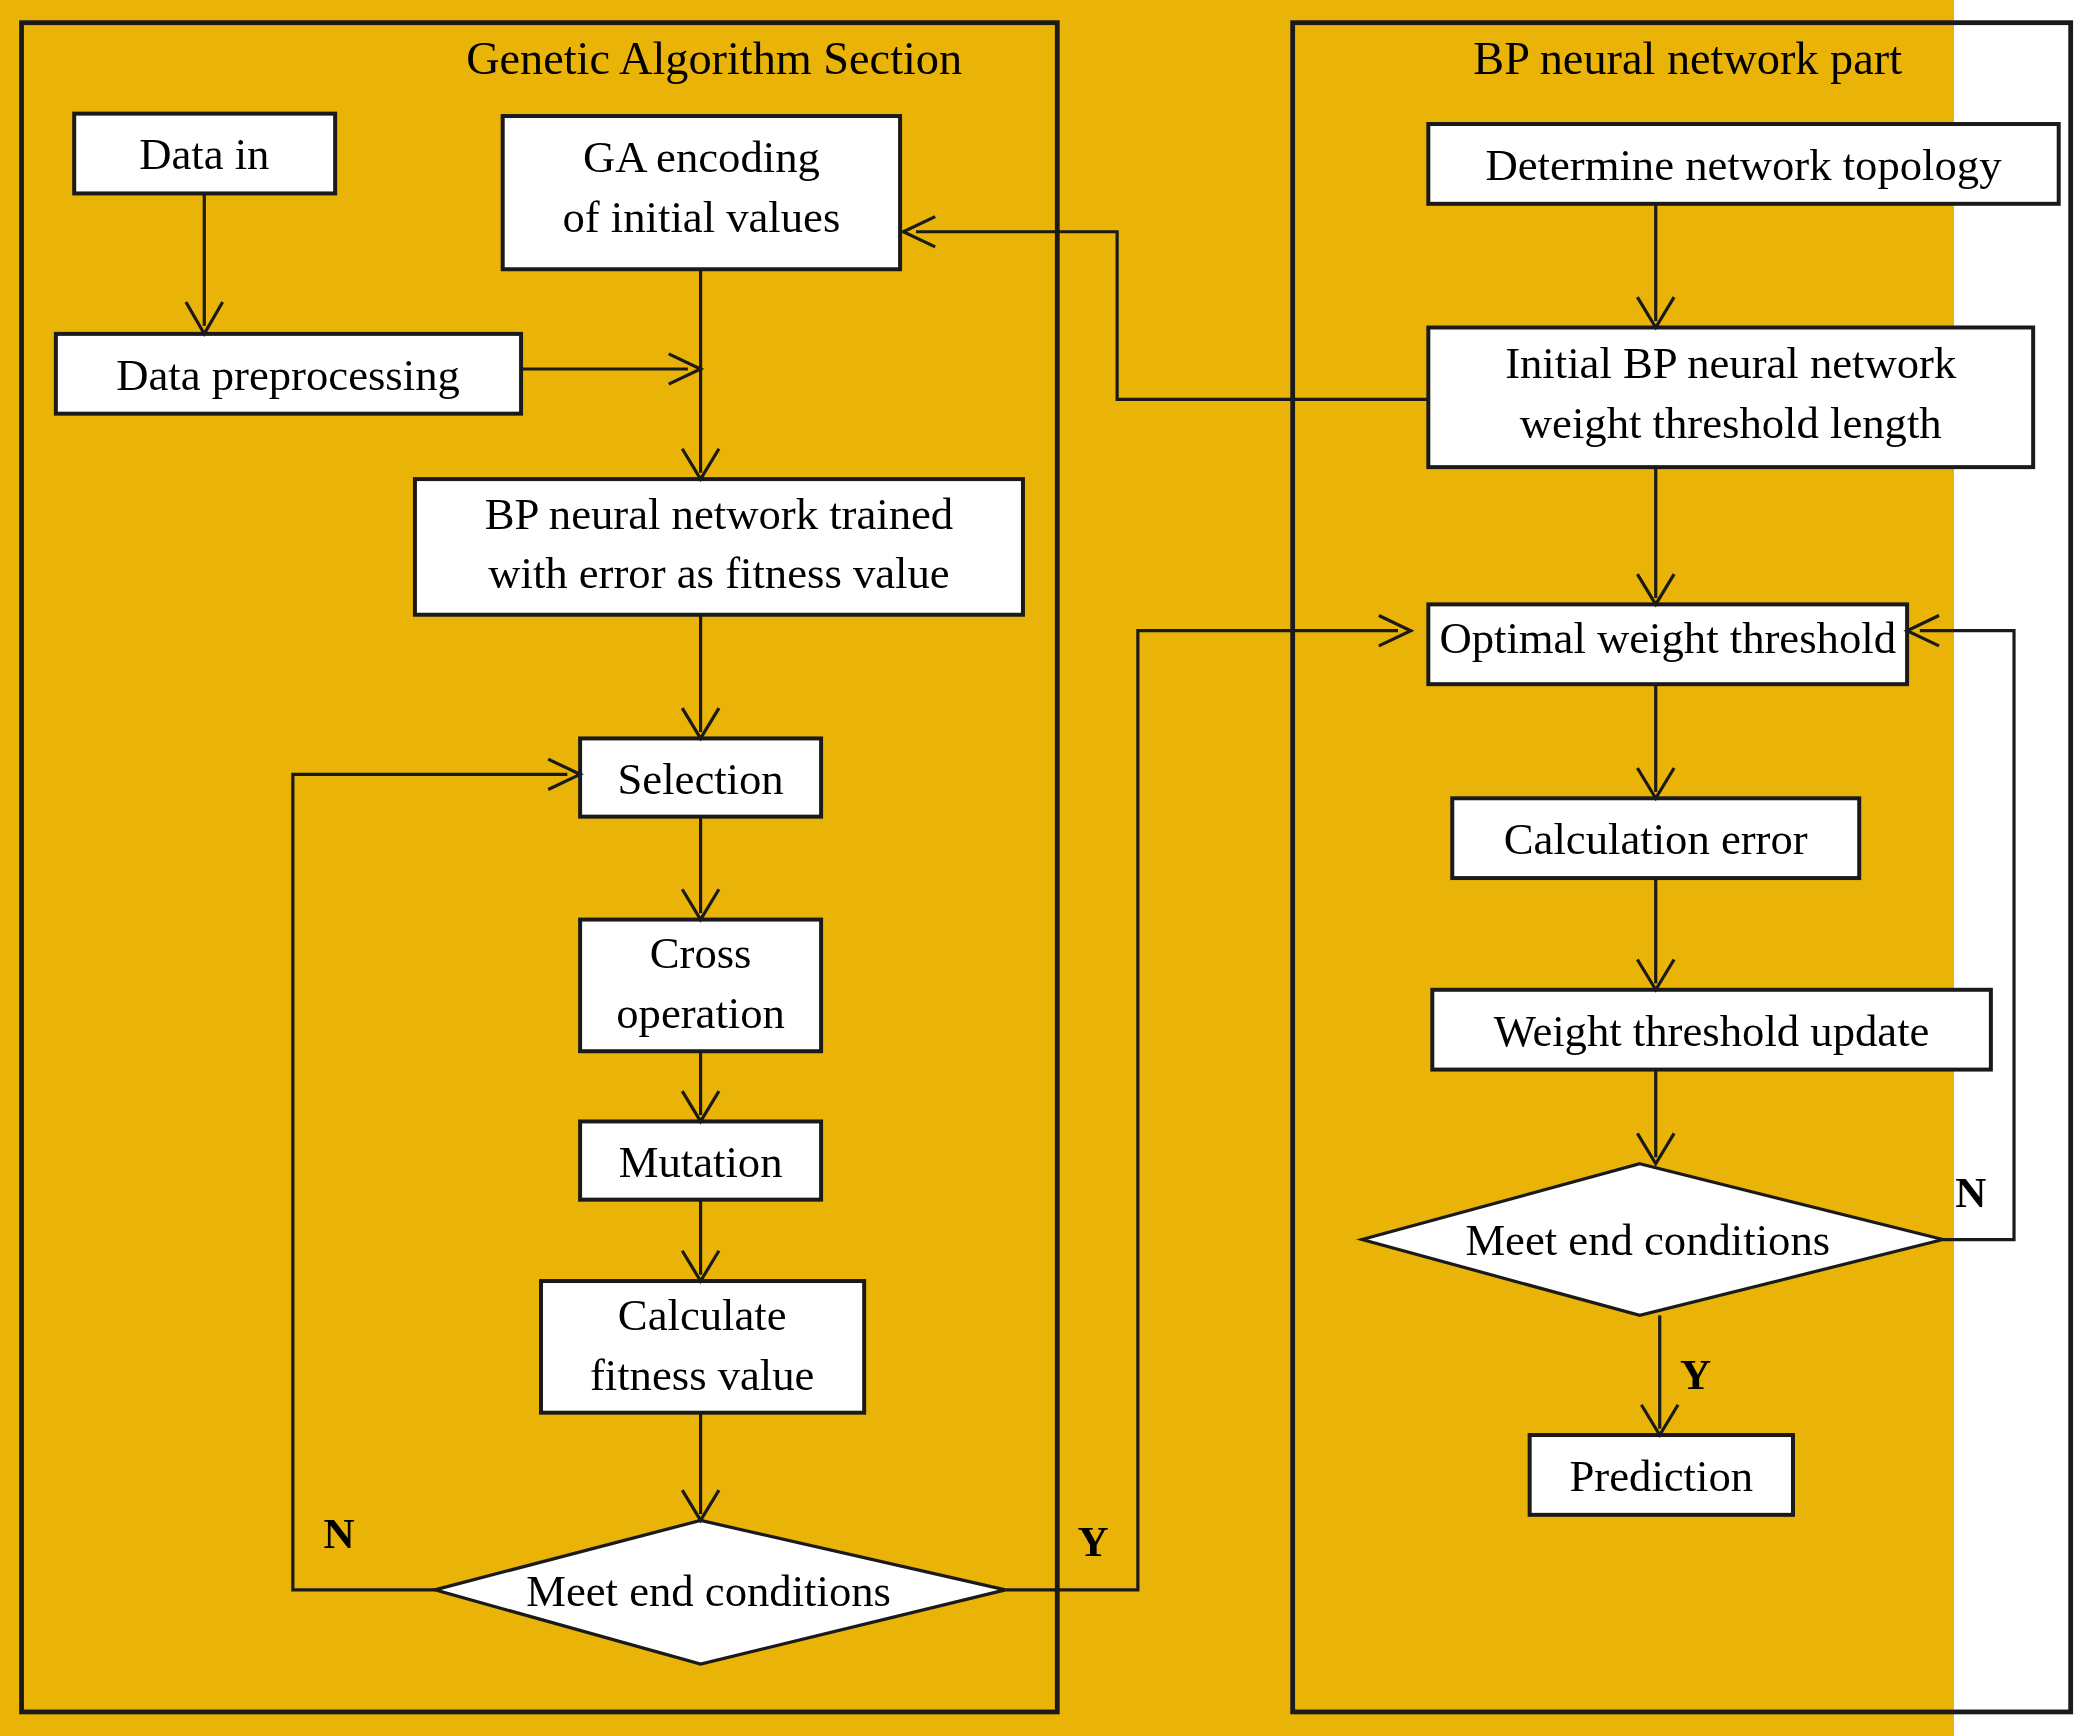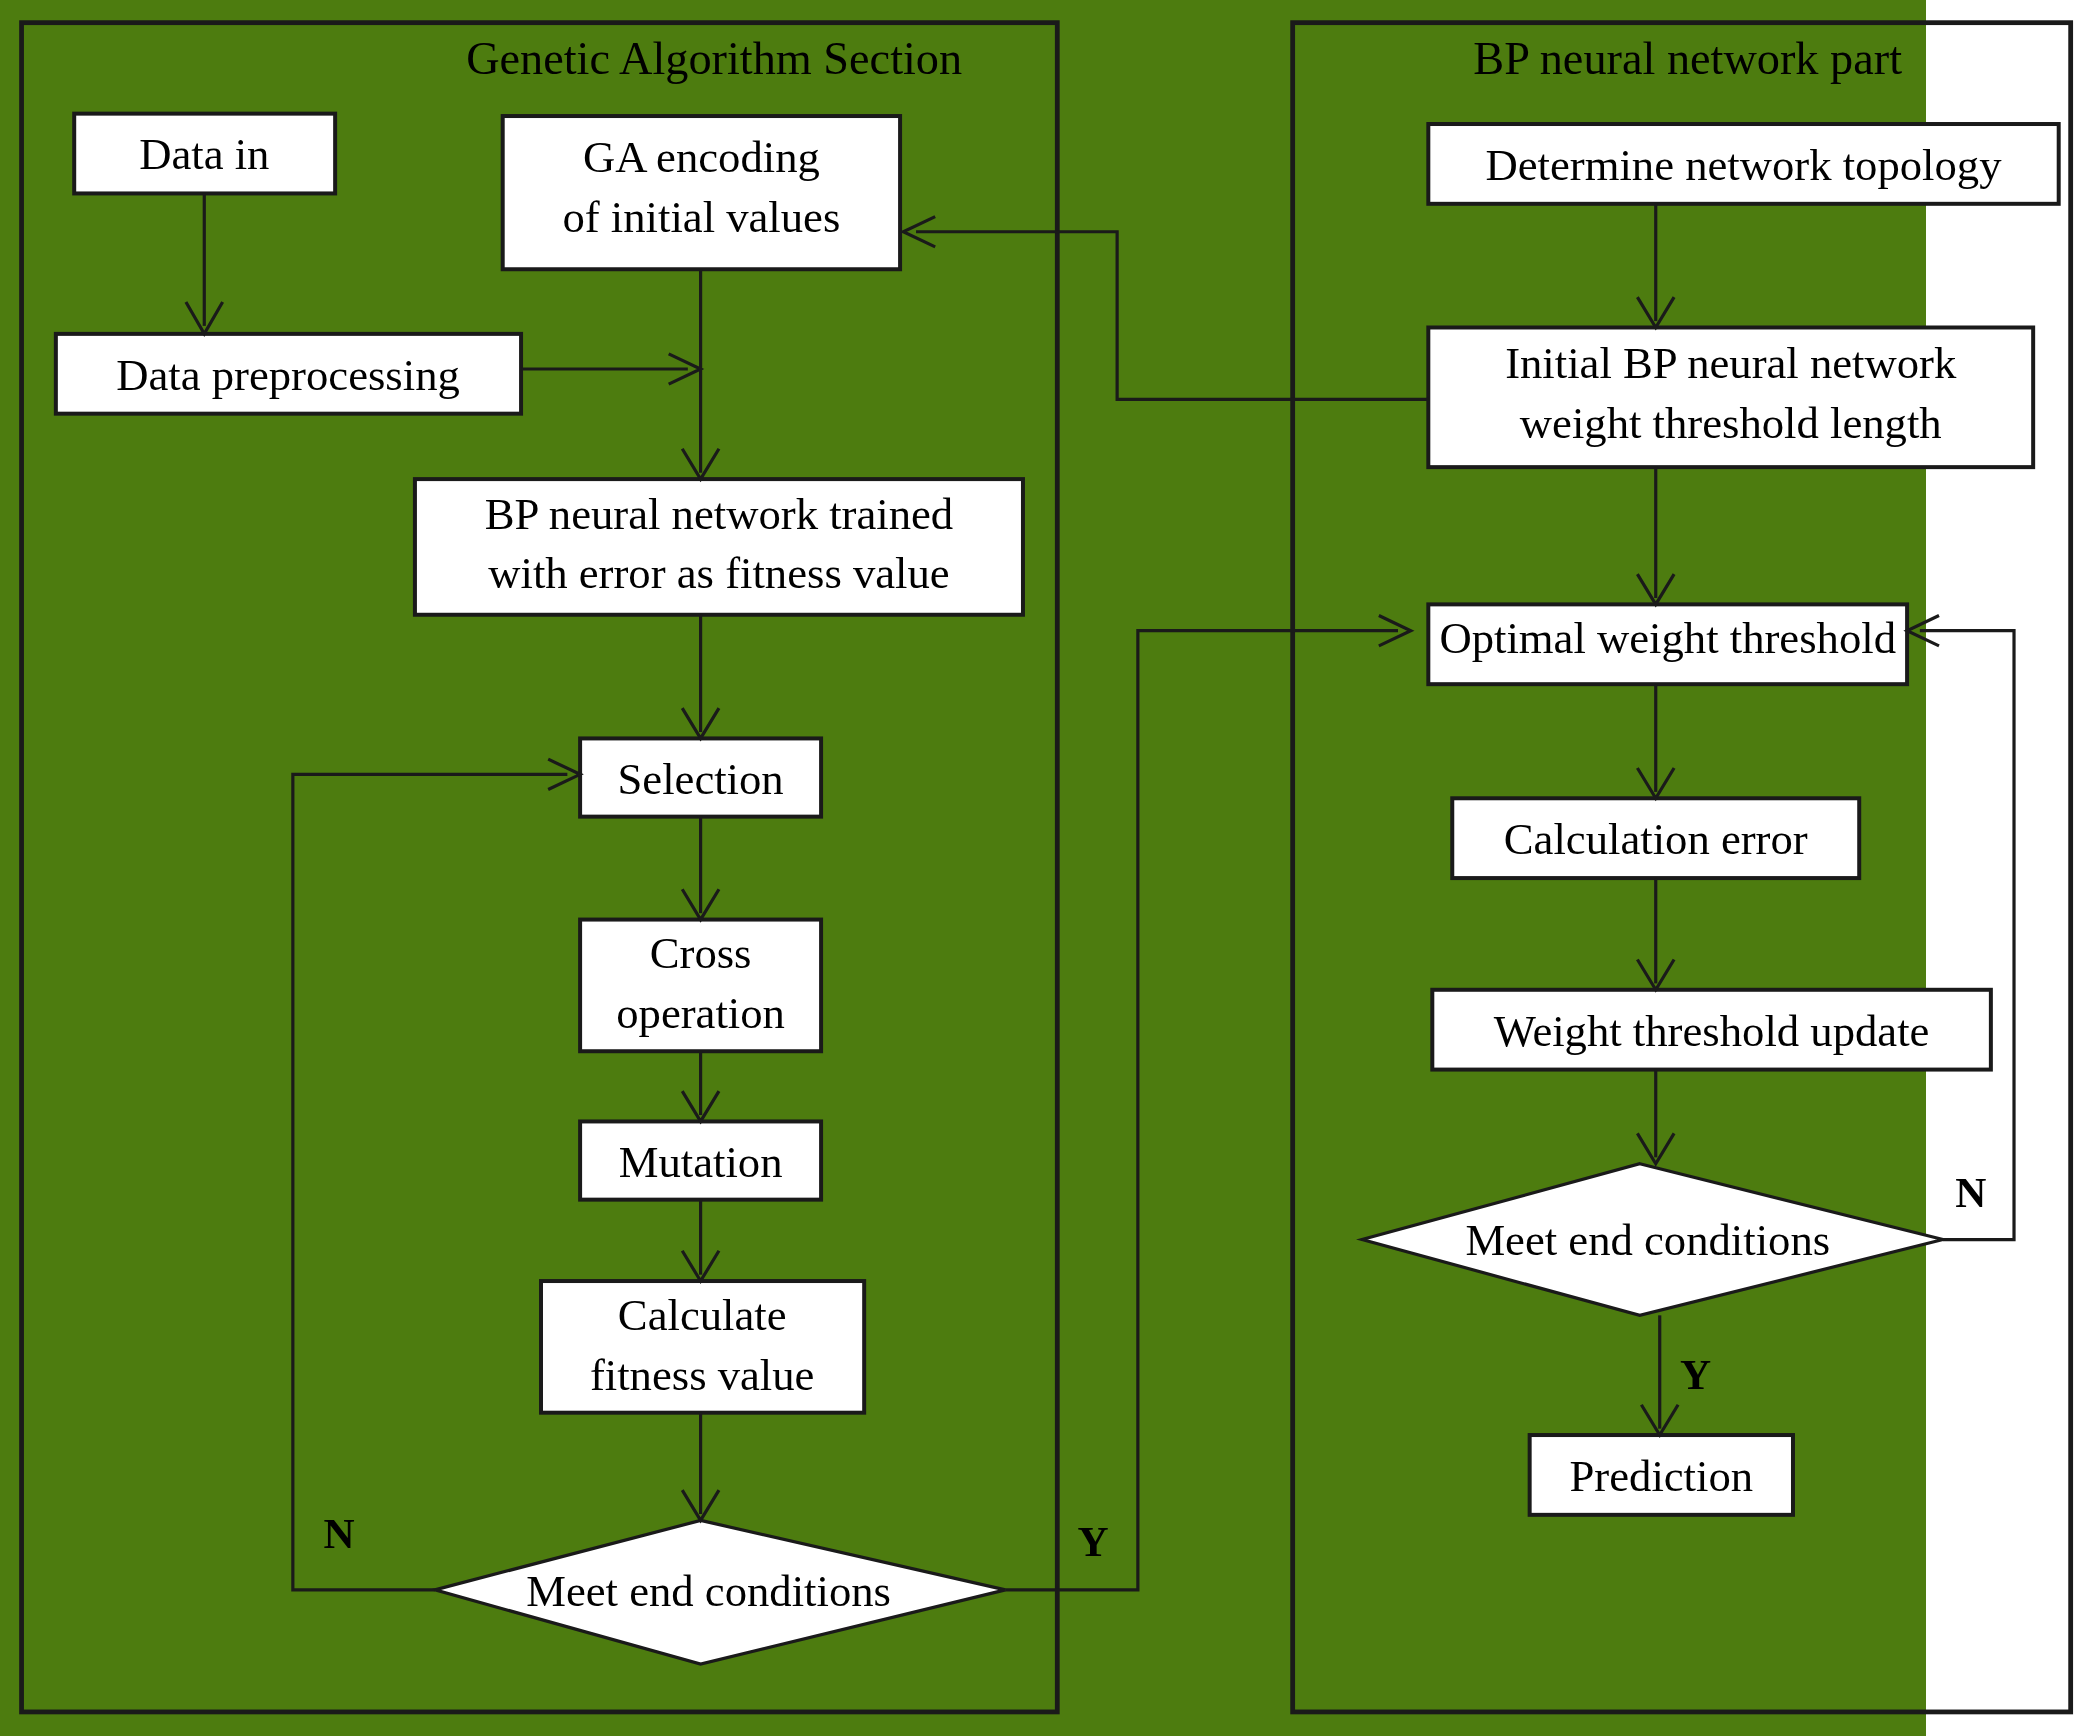--- a/index.html
+++ b/index.html
@@ -4,22 +4,23 @@
 <style>
   html, body {
     margin: 0;
     padding: 0;
     background: #ffffff;
   }
   #canvas {
     position: relative;
     width: 1926px;
     height: 1737px;
-    background: #4d7c0f;
+    background: #eab308;
     font-family: "Liberation Serif", "DejaVu Serif", serif;
+    padding-left: 28px;
   }
   svg#flow {
     position: absolute;
     top: 0;
     left: 0;
     width: 2097px;
     height: 1737px;
   }
   .panel-rect {
     fill: none;

